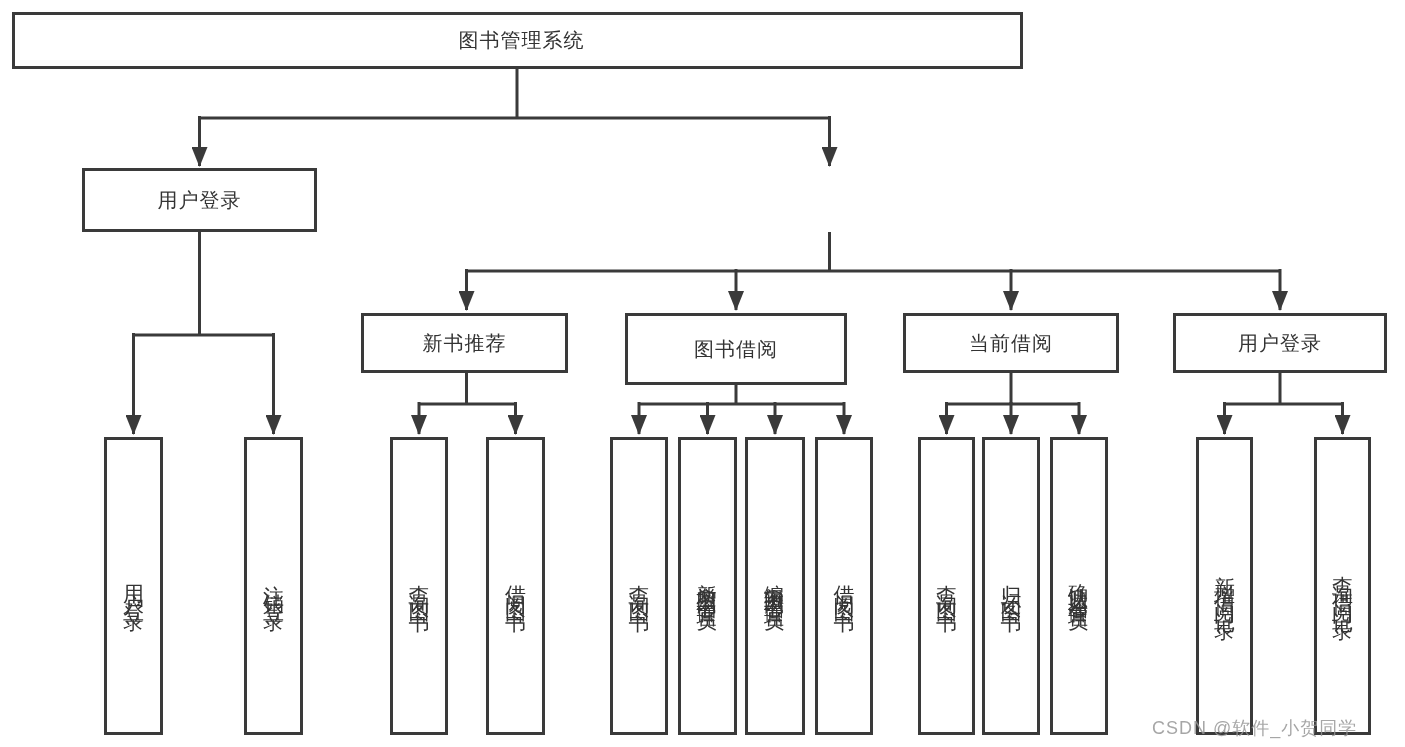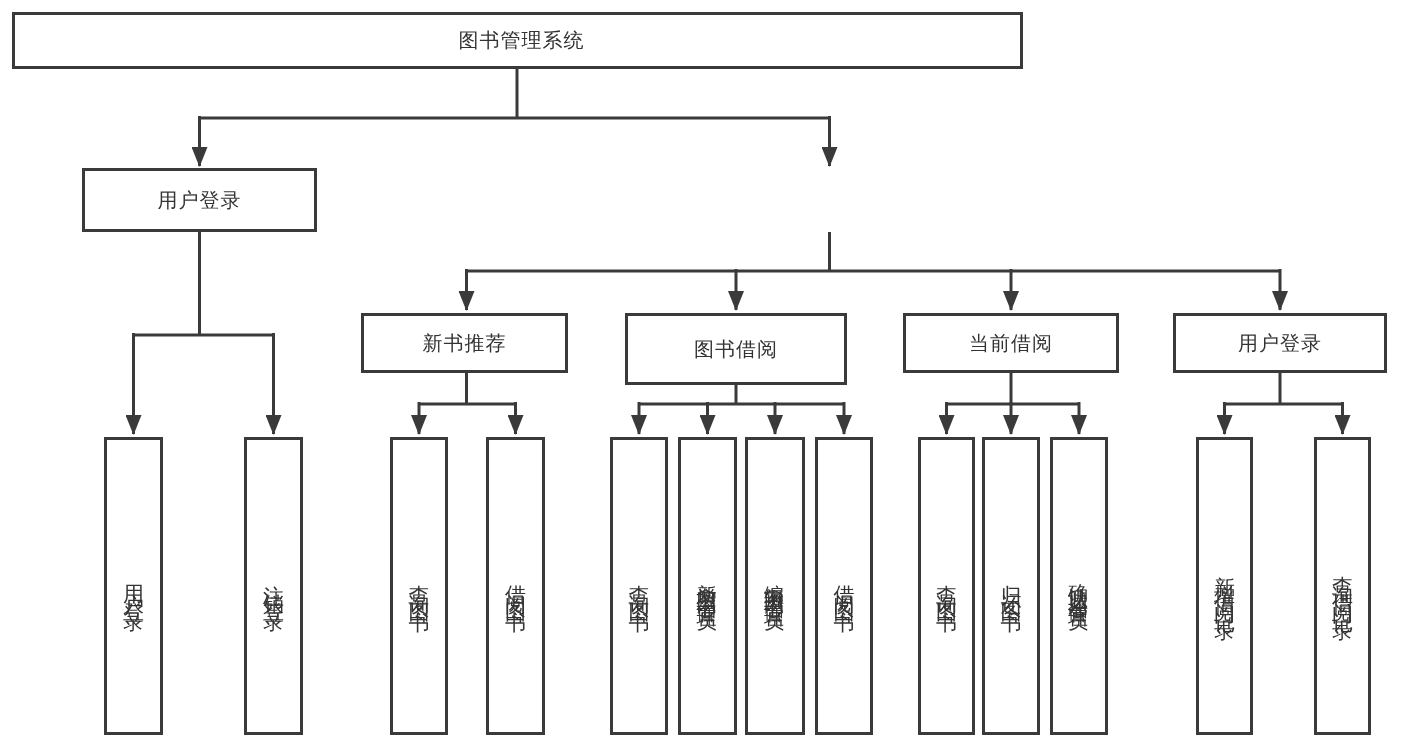--- a/index.html
+++ b/index.html
@@ -123,14 +123,15 @@
   <div class="node v tight" style="left:745px; top:437px; width:60px; height:298px;">编辑图书（管理员）</div>
   <div class="node v" style="left:815px; top:437px; width:58px; height:298px;">借阅图书</div>
 
   <div class="node v" style="left:918px; top:437px; width:57px; height:298px;">查询图书</div>
   <div class="node v" style="left:982px; top:437px; width:58px; height:298px;">归还图书</div>
   <div class="node v tight" style="left:1050px; top:437px; width:58px; height:298px;">确认归还（管理员）</div>
 
   <div class="node v" style="left:1196px; top:437px; width:57px; height:298px;">新增借阅记录</div>
   <div class="node v" style="left:1314px; top:437px; width:57px; height:298px;">查询借阅记录</div>
 
+  <div class="watermark">CSDN @软件_小贺同学</div>
 
 </div>
 
 </body></html>

